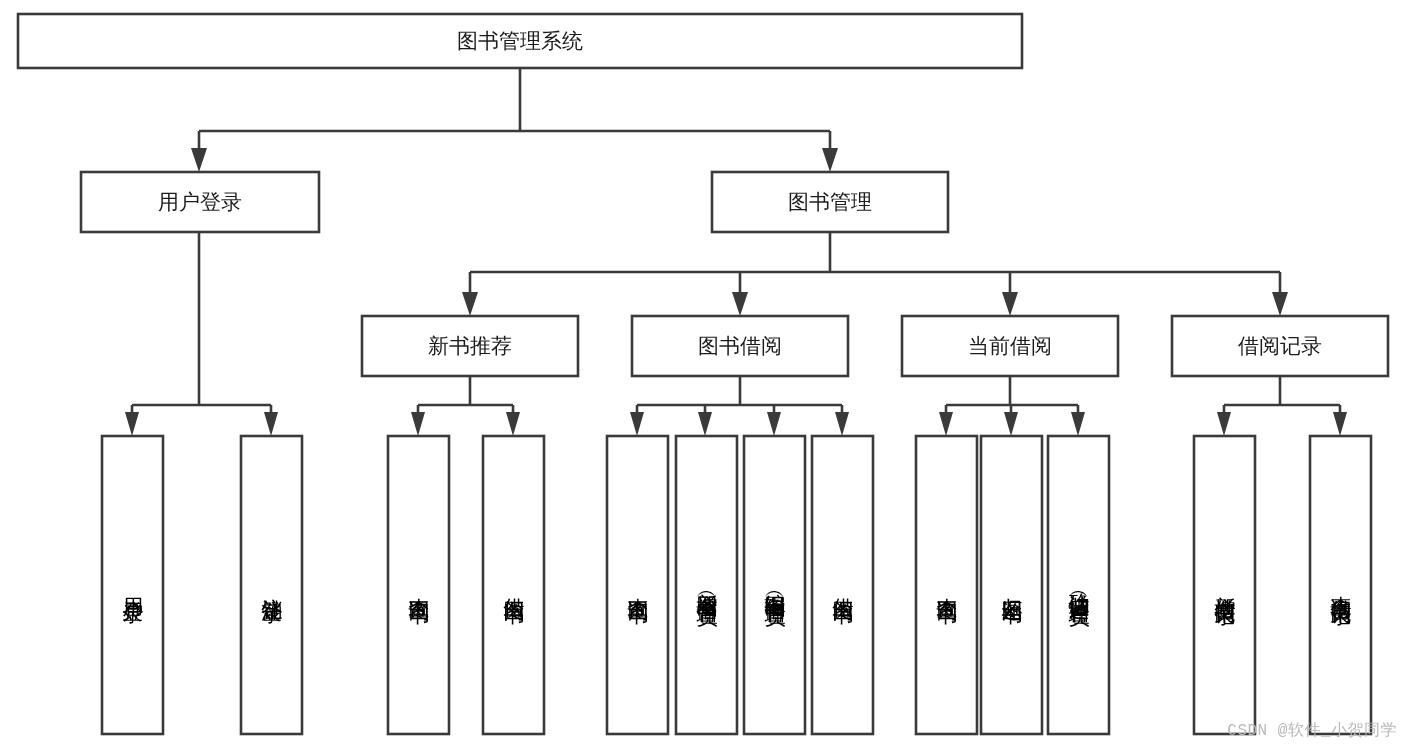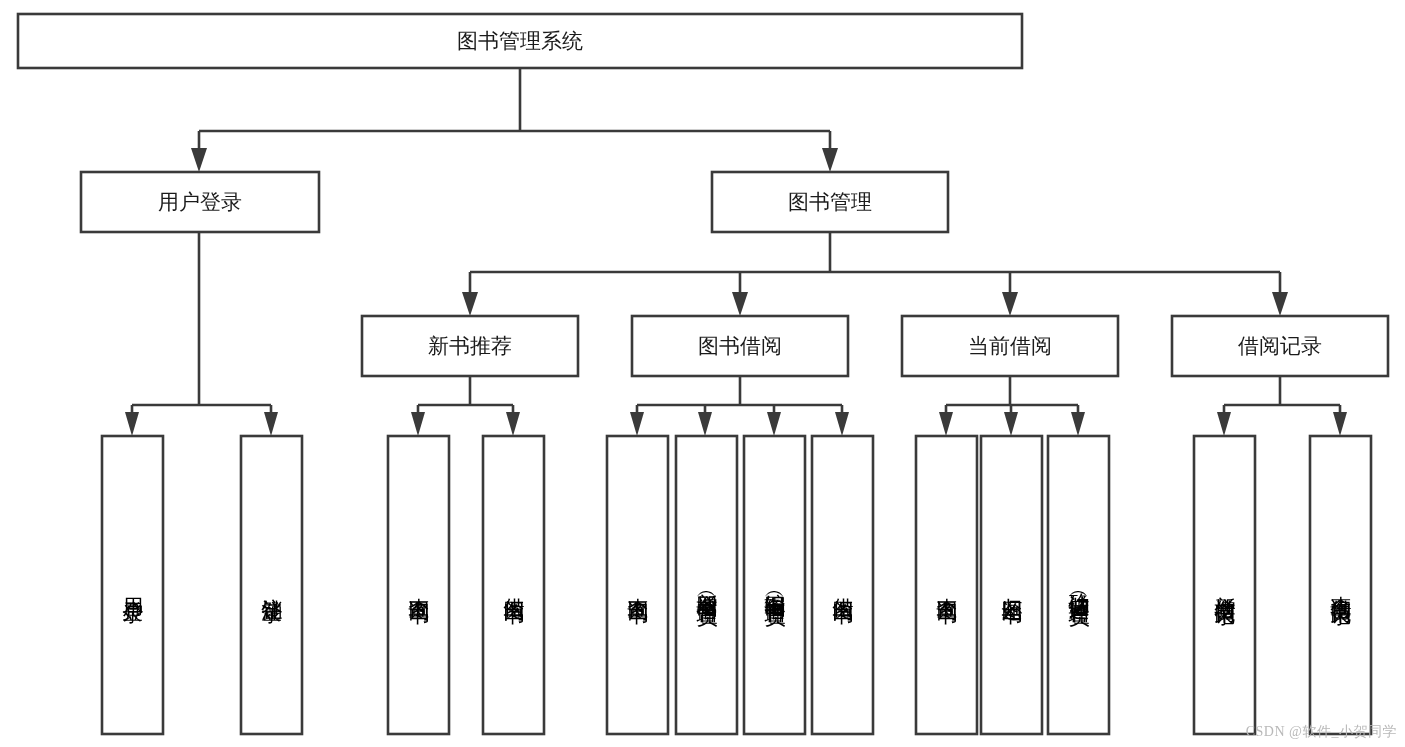--- a/index.html
+++ b/index.html
@@ -73,22 +73,22 @@
     width: 100%;
     height: 100%;
     display: flex;
     align-items: center;
     justify-content: center;
   }
   .watermark {
     position: absolute;
     right: 8px;
     bottom: 6px;
-    font-family: Liberation Serif, serif;
-    font-size: 14px;
+    font-family: Liberation Mono, monospace;
+    font-size: 16px;
     color: #b9b9b9;
     letter-spacing: 0.5px;
     user-select: none;
     pointer-events: none;
     white-space: nowrap;
   }
 </style>
 </head>
 <body>
 

